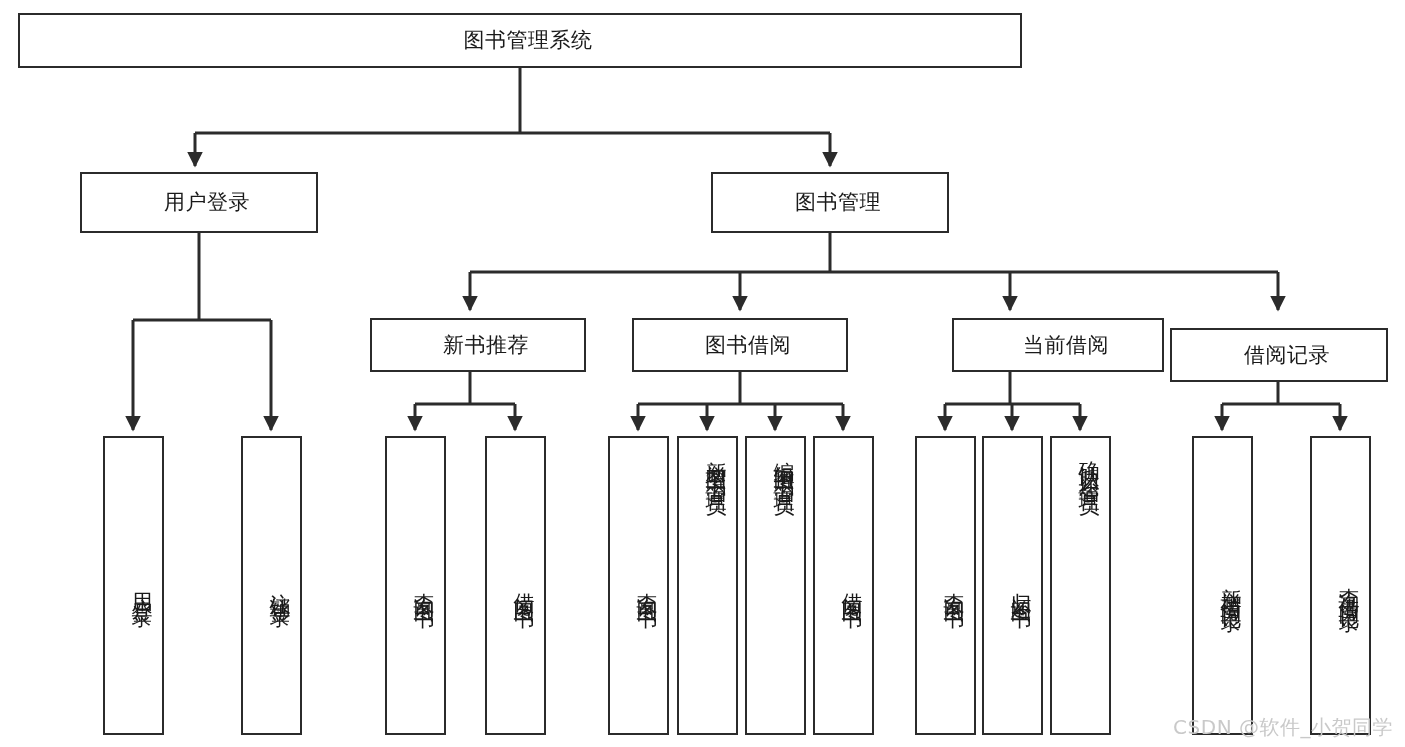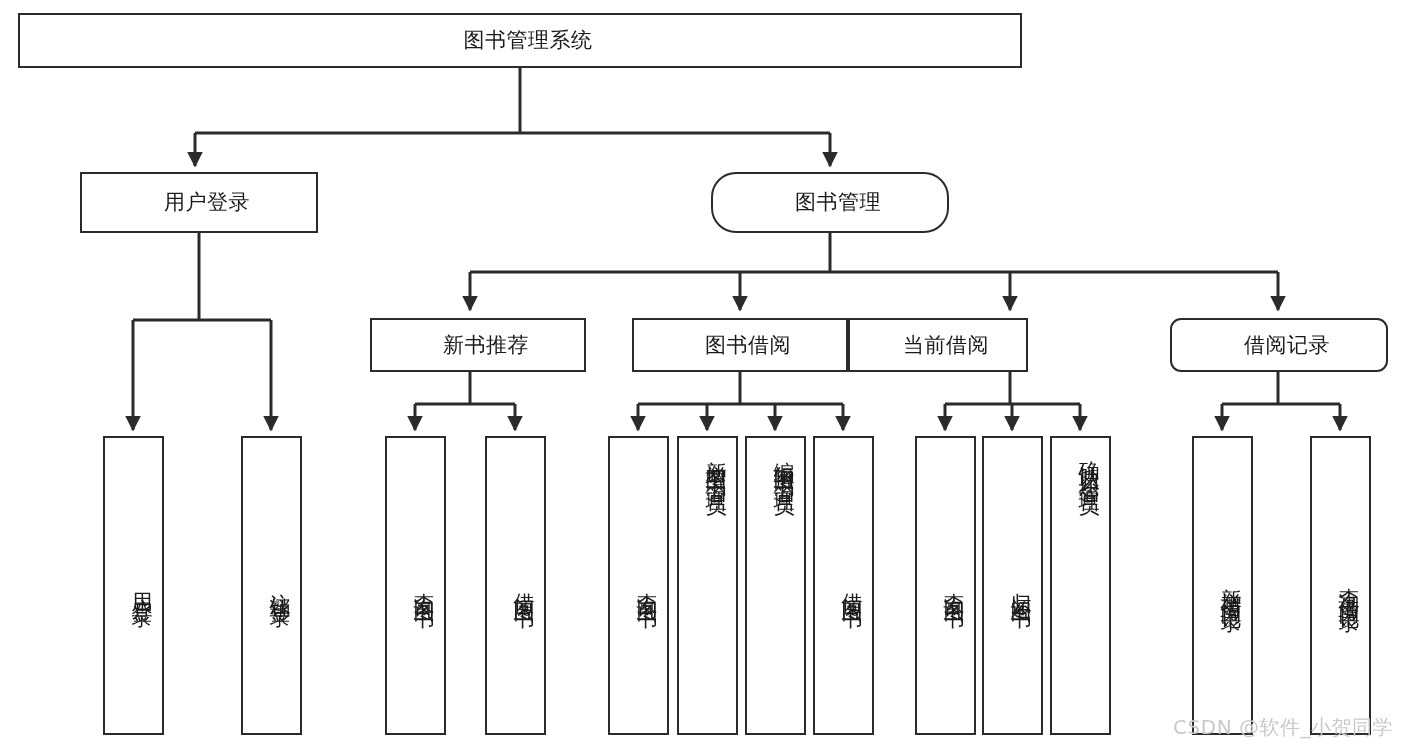--- a/index.html
+++ b/index.html
@@ -127,37 +127,37 @@
   </svg>
 
   <div class="node-box" style="left:18px; top:13px; width:1004px; height:55px;">
     <span class="node-label-h">图书管理系统</span>
   </div>
 
   <div class="node-box" style="left:80px; top:172px; width:238px; height:61px;">
     <span class="node-label-h">用户登录</span>
   </div>
 
-  <div class="node-box" style="left:711px; top:172px; width:238px; height:61px;border-radius:25px;">
+  <div class="node-box" style="left:711px; top:172px; width:238px; height:61px;">
     <span class="node-label-h">图书管理</span>
   </div>
 
   <div class="node-box" style="left:370px; top:318px; width:216px; height:54px;">
     <span class="node-label-h">新书推荐</span>
   </div>
 
   <div class="node-box" style="left:632px; top:318px; width:216px; height:54px;">
     <span class="node-label-h">图书借阅</span>
   </div>
 
-  <div class="node-box" style="left:848px; top:318px; width:180px; height:54px;">
+  <div class="node-box" style="left:952px; top:318px; width:212px; height:54px;">
     <span class="node-label-h">当前借阅</span>
   </div>
 
-  <div class="node-box" style="left:1170px; top:318px; width:218px; height:54px;border-radius:11px;">
+  <div class="node-box" style="left:1170px; top:328px; width:218px; height:54px;">
     <span class="node-label-h">借阅记录</span>
   </div>
 
   <div class="node-box leaf centered" style="left:103px; top:436px; width:61px; height:299px;">
     <span class="node-label-v">用户登录</span>
   </div>
 
   <div class="node-box leaf centered" style="left:241px; top:436px; width:61px; height:299px;">
     <span class="node-label-v">注销登录</span>
   </div>

